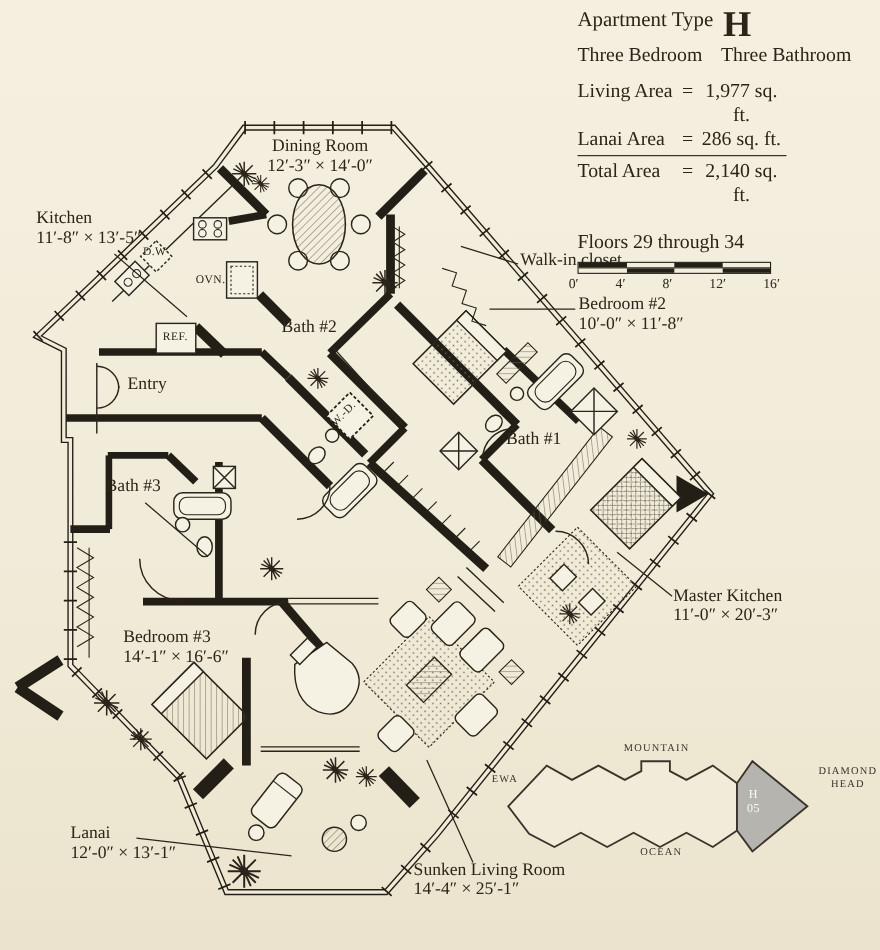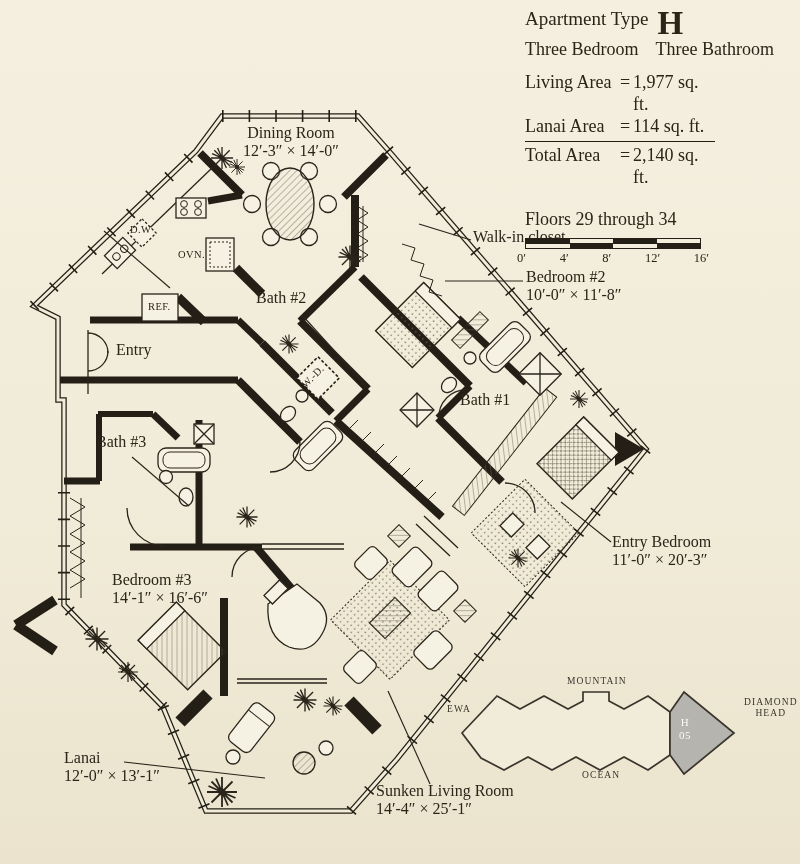--- a/index.html
+++ b/index.html
@@ -24,21 +24,21 @@
   .fxl{position:absolute;font-size:10.5px;letter-spacing:.4px;color:#2b2519;white-space:nowrap;}
   
   .tb{position:absolute;left:525px;top:8px;width:272px;}
   .tb-line1{font-size:19px;display:flex;align-items:flex-start;gap:9px;}
   .tb-h{font-size:33px;font-weight:bold;line-height:30px;}
   .tb-line2{font-size:18px;display:flex;gap:17px;margin-top:1px;}
   .tb-areas{margin-top:11px;font-size:18px;width:190px;}
   .tb-row{display:flex;line-height:22px;}
   .tb-row .lbl{width:92px;}
   .tb-row .eq{width:16px;text-align:center;}
-  .tb-row .val{flex:1;text-align:left;}
+  .tb-row .val{flex:1;text-align:center;}
   .tb-rule{border-top:1.8px solid #241f16;width:190px;margin:4px 0 2px 0;}
   .tb-floors{font-size:18px;margin-top:21px;}
   .sb{margin-top:8px;width:176px;}
   .sb-bar{border:1.3px solid #241f16;}
   .sb-row{display:flex;height:4px;}
   .sb-row+.sb-row{border-top:1.2px solid #241f16;}
   .sb-row i{flex:1;}
   .sb-row i.b{background:#241f16;}
   .sb-ticks{display:flex;justify-content:space-between;width:192px;margin-left:-8px;
             font-size:12.5px;margin-top:2px;color:#2b2519;}
@@ -285,41 +285,45 @@
   <g>
     <polygon points="462,733 497,696 520,709 544,696 568,709 583,701 583,692 609,692 609,701 624,709 648,696 670,712 670,755 648,770 624,757 600,770 576,757 552,770 528,757 504,770 481,758" fill="#f1ecd9" stroke="#3a342c" stroke-width="1.7"></polygon>
     <polygon points="670,712 684,692 734,733 684,774 670,755" stroke="#3a342c" stroke-width="1.7" fill="#b5b4ae"></polygon>
   </g>
 </svg>
 
 <div class="rl" style="left:214px;top:124px;width:154px;text-align:center">
   <span class="nm">Dining Room</span>
   <span class="dm">12′-3″ × 14′-0″</span>
 </div>
+<div class="rl" style="left:33px;top:190px">
+  <span class="nm">Kitchen</span>
+  <span class="dm">11′-8″ × 13′-5″</span>
+</div>
 <div class="rl" style="left:473px;top:228px">
   <span class="nm">Walk-in closet</span>
 </div>
 <div class="rl" style="left:526px;top:268px">
   <span class="nm">Bedroom #2</span>
   <span class="dm">10′-0″ × 11′-8″</span>
 </div>
 <div class="rl" style="left:256px;top:289px">
   <span class="nm">Bath #2</span>
 </div>
 <div class="rl" style="left:116px;top:341px">
   <span class="nm">Entry</span>
 </div>
 <div class="rl" style="left:460px;top:391px">
   <span class="nm">Bath #1</span>
 </div>
 <div class="rl" style="left:96px;top:433px">
   <span class="nm">Bath #3</span>
 </div>
 <div class="rl" style="left:612px;top:533px">
-  <span class="nm">Entry Bedroom</span>
+  <span class="nm">Master Kitchen</span>
   <span class="dm">11′-0″ × 20′-3″</span>
 </div>
 <div class="rl" style="left:112px;top:571px">
   <span class="nm">Bedroom #3</span>
   <span class="dm">14′-1″ × 16′-6″</span>
 </div>
 <div class="rl" style="left:64px;top:749px">
   <span class="nm">Lanai</span>
   <span class="dm">12′-0″ × 13′-1″</span>
 </div>
@@ -344,21 +348,21 @@
   </div>
   <div class="tb-areas">
     <div class="tb-row">
       <span class="lbl">Living Area</span>
       <span class="eq">=</span>
       <span class="val">1,977 sq. ft.</span>
     </div>
     <div class="tb-row">
       <span class="lbl">Lanai Area</span>
       <span class="eq">=</span>
-      <span class="val">114 sq. ft.</span>
+      <span class="val">286 sq. ft.</span>
     </div>
     <div class="tb-rule"></div>
     <div class="tb-row">
       <span class="lbl">Total Area</span>
       <span class="eq">=</span>
       <span class="val">2,140 sq. ft.</span>
     </div>
   </div>
   <div class="tb-floors">Floors 29 through 34</div>
   <div class="sb">

